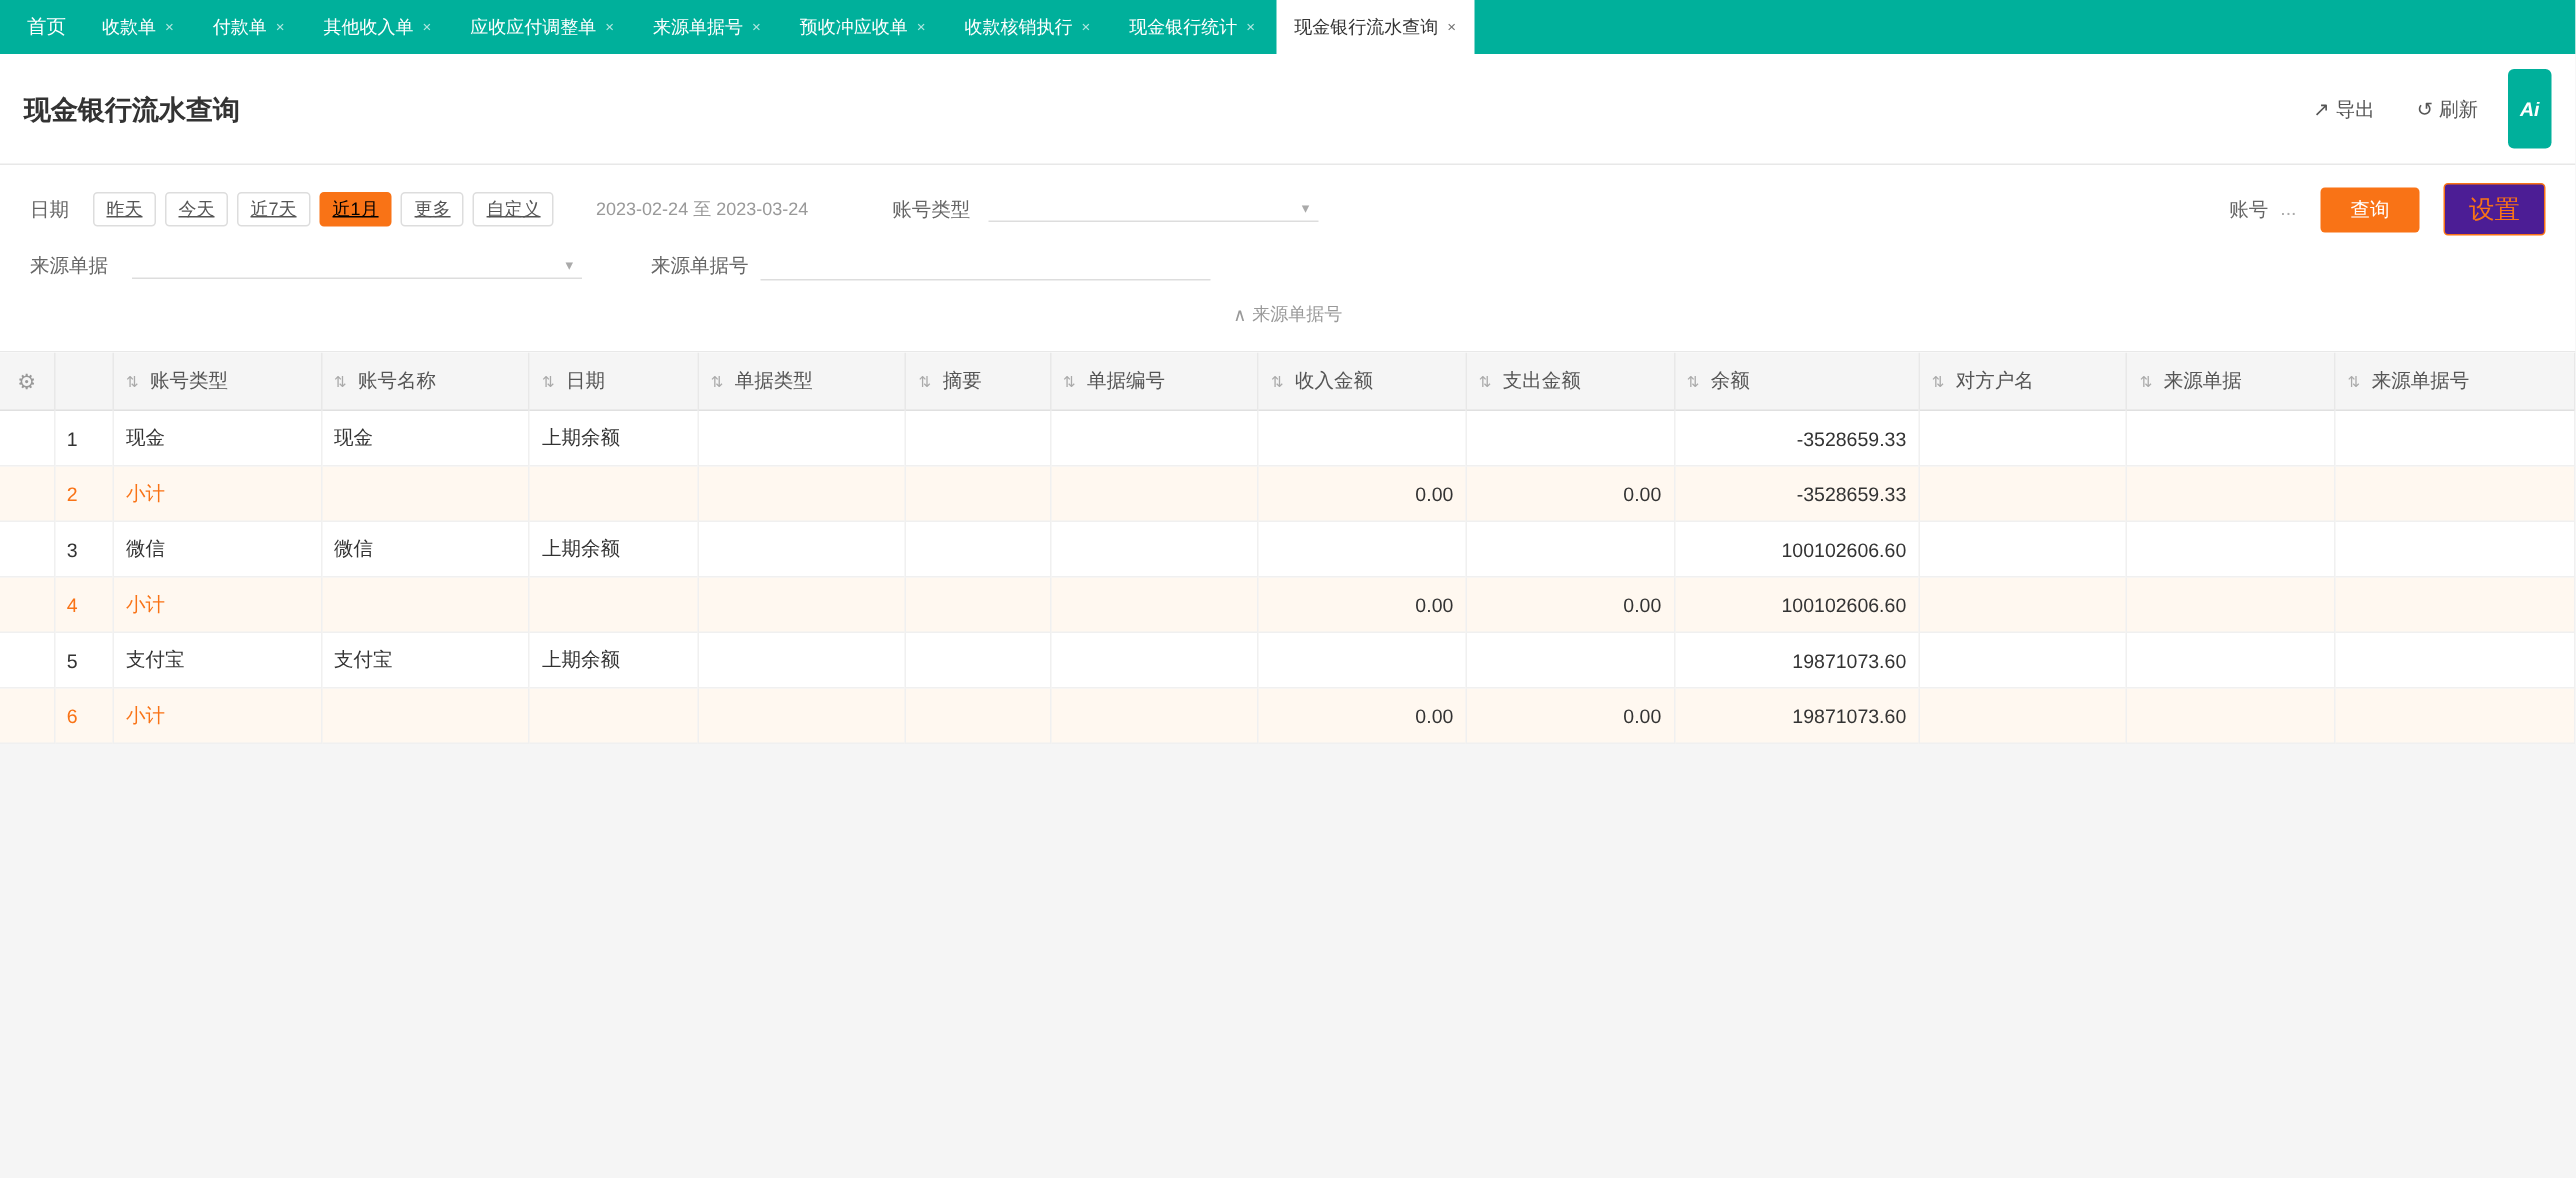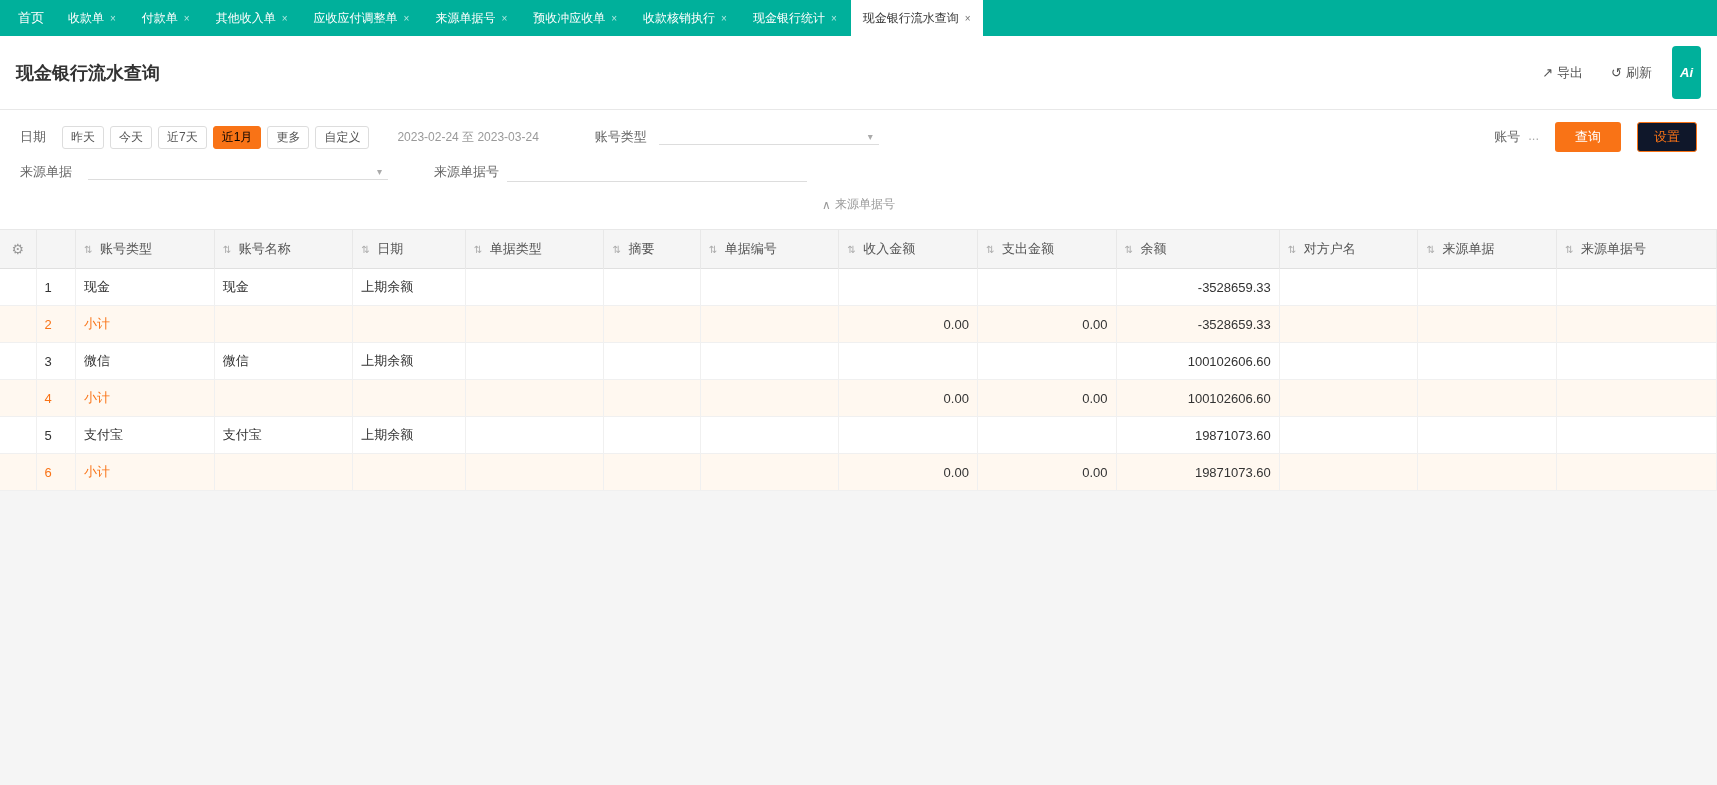--- a/index.html
+++ b/index.html
@@ -86,20 +86,21 @@
       gap: 6px;
     }
     .date-btn {
       padding: 2px 8px;
       border: 1px solid #ddd;
       border-radius: 3px;
       background: #fff;
       font-size: 12px;
       cursor: pointer;
       color: #555;
+      text-decoration: underline;
     }
     .date-btn.active {
       background: #f97316;
       color: #000000;
       border-color: #f97316;
     }
     .date-range-text {
       font-size: 12px;
       color: #999;
       margin-left: 12px;
@@ -127,26 +128,26 @@
     .btn-query {
       background: #f97316;
       color: #fff;
       border: none;
       border-radius: 3px;
       padding: 6px 20px;
       font-size: 13px;
       cursor: pointer;
     }
     .btn-settings {
-      background: #0f172a;
+      background: #4c1d95;
       color: #f97316;
       border: 1px solid #f97316;
       border-radius: 3px;
       padding: 5px 16px;
-      font-size: 13px;
+      font-size: 17px;
       cursor: pointer;
     }
     .collapse-bar {
       display: flex;
       justify-content: center;
       align-items: center;
       gap: 4px;
       color: #999;
       font-size: 12px;
       cursor: pointer;

